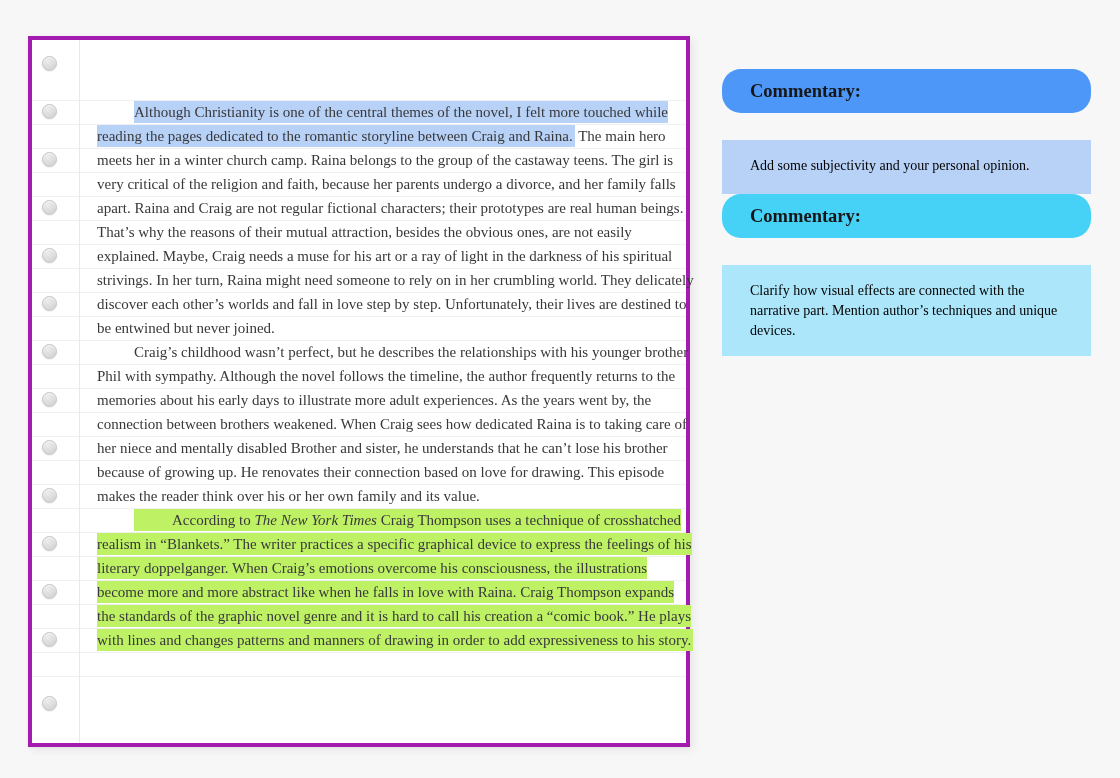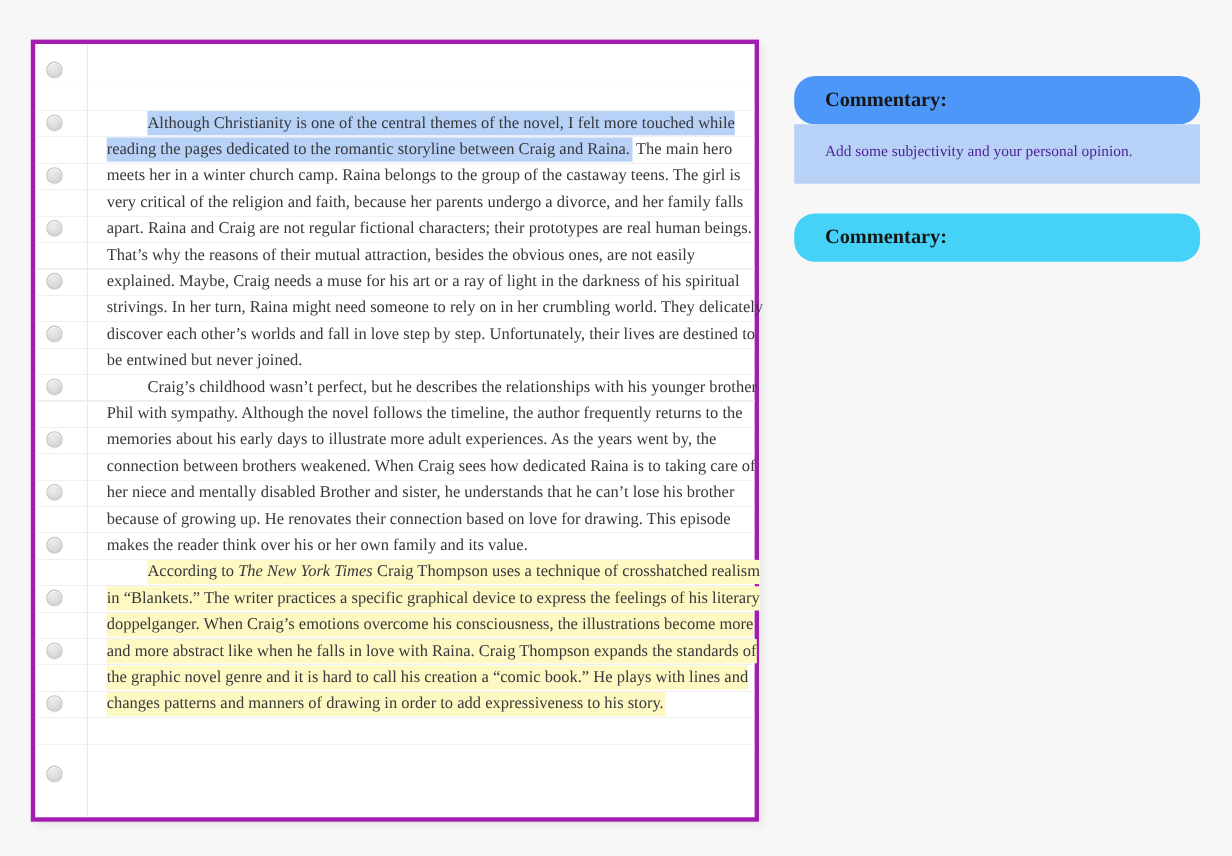--- a/index.html
+++ b/index.html
@@ -51,21 +51,21 @@
     font-size: 15px;
     line-height: 24px;
     color: #38383b;
   }
   .doc-text p { text-indent: 37px; }
   mark {
     color: inherit;
     padding: 3px 2px 3px 0;
   }
   mark.hl-blue { background-color: #b8d2f7; }
-  mark.hl-cyan { background-color: #fef9c3; }
+  mark.hl-cyan { background-color: #bef264; padding-left: 38px; }
 
   
   .commentary {
     position: absolute;
     left: 722px;
     width: 369px;
   }
   .commentary .card-header {
     height: 44px;
     display: flex;
@@ -73,21 +73,22 @@
     padding-left: 28px;
     font-size: 18.5px;
     font-weight: bold;
     color: #161616;
     border-radius: 19px;
   }
   .commentary .card-body {
     padding: 16px 14px 0 28px;
     font-size: 14px;
     line-height: 20px;
-    color: #4c1d95;
+    color: #000000;
+    margin-top: 27px;
   }
   #commentary-1 { top: 69px; }
   #commentary-1 .card-body { height: 54px; }
   #commentary-2 { top: 194px; }
   #commentary-2 .card-body { height: 91px; }
 </style>
 </head>
 <body>
 
 <div class="page">
@@ -125,13 +126,16 @@
   </div>
   <div class="card-body" style="background-color: rgb(184, 210, 247);">
     <span>Add some subjectivity and your personal opinion.</span>
   </div>
 </div>
 
 <div class="commentary" id="commentary-2">
   <div class="card-header" style="background-color: rgb(70, 209, 246);">
     <span>Commentary:</span>
   </div>
+  <div class="card-body" style="background-color: rgb(171, 230, 250);">
+    <span>Clarify how visual effects are connected with the narrative part. Mention author’s techniques and unique devices.</span>
+  </div>
 </div>
 
 </body></html>

